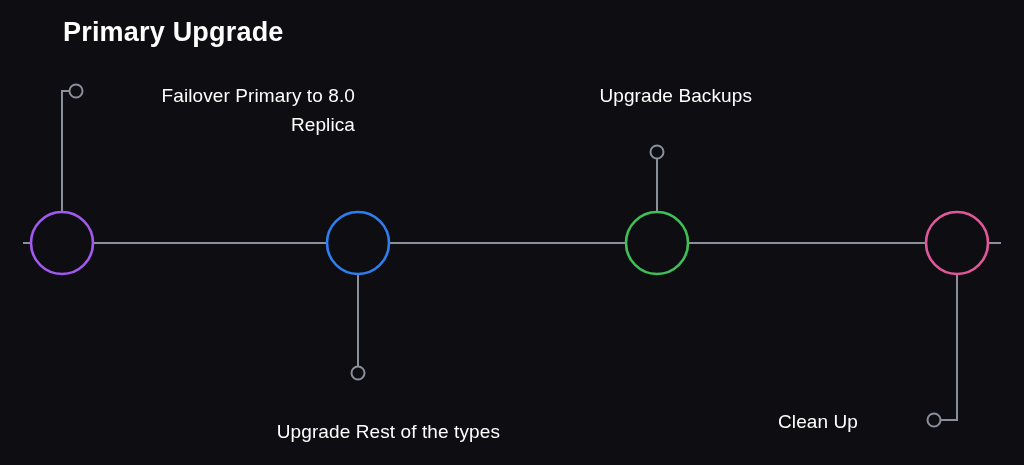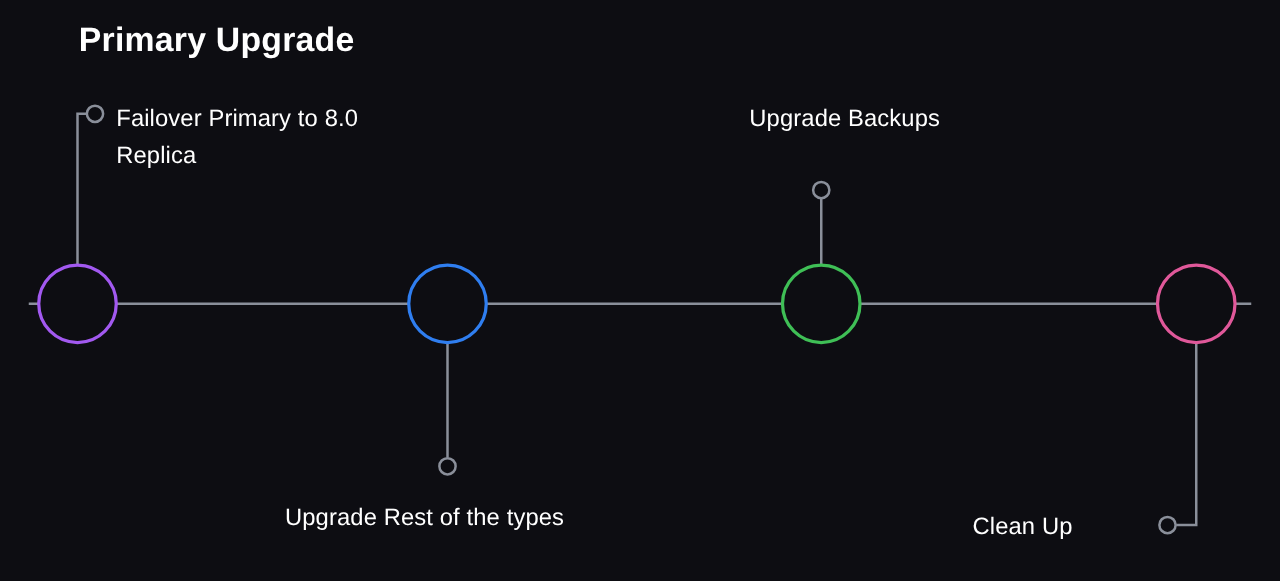--- a/index.html
+++ b/index.html
@@ -40,36 +40,36 @@
     position: absolute;
     left: 63px;
     top: 17px;
     font-size: 27px;
     font-weight: bold;
     color: #ffffff;
     letter-spacing: 0.2px;
     font-family: "Liberation Sans", sans-serif;
   }
   #label-failover {
-    left: 93px;
+    left: 105px;
     top: 81px;
     width: 250px;
-    text-align: left;
+    text-align: right;
   }
   #label-upgrade-backups {
     left: 562px;
     top: 81px;
     width: 190px;
     text-align: right;
   }
   #label-upgrade-rest {
     left: 228px;
-    top: 400px;
+    top: 417px;
     width: 272px;
-    text-align: left;
+    text-align: right;
   }
   #label-clean-up {
     left: 770px;
     top: 407px;
     width: 96px;
     text-align: center;
   }
 </style>
 </head>
 <body>

